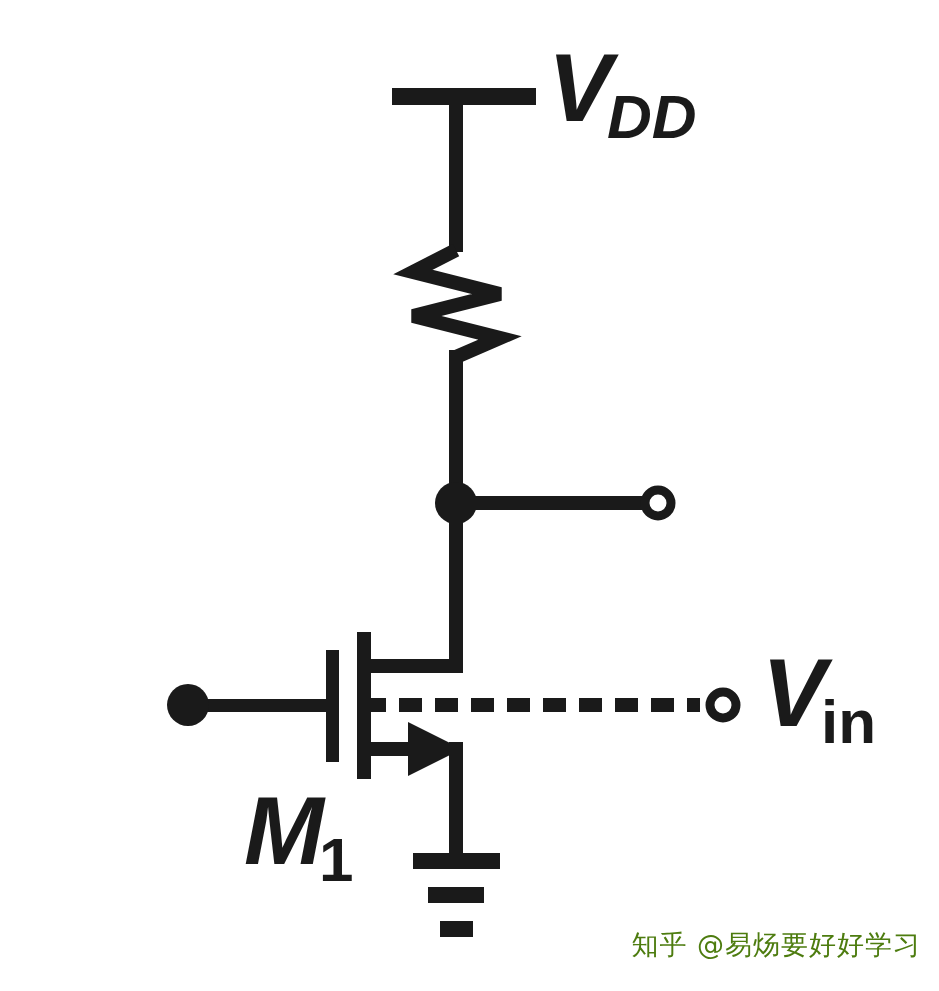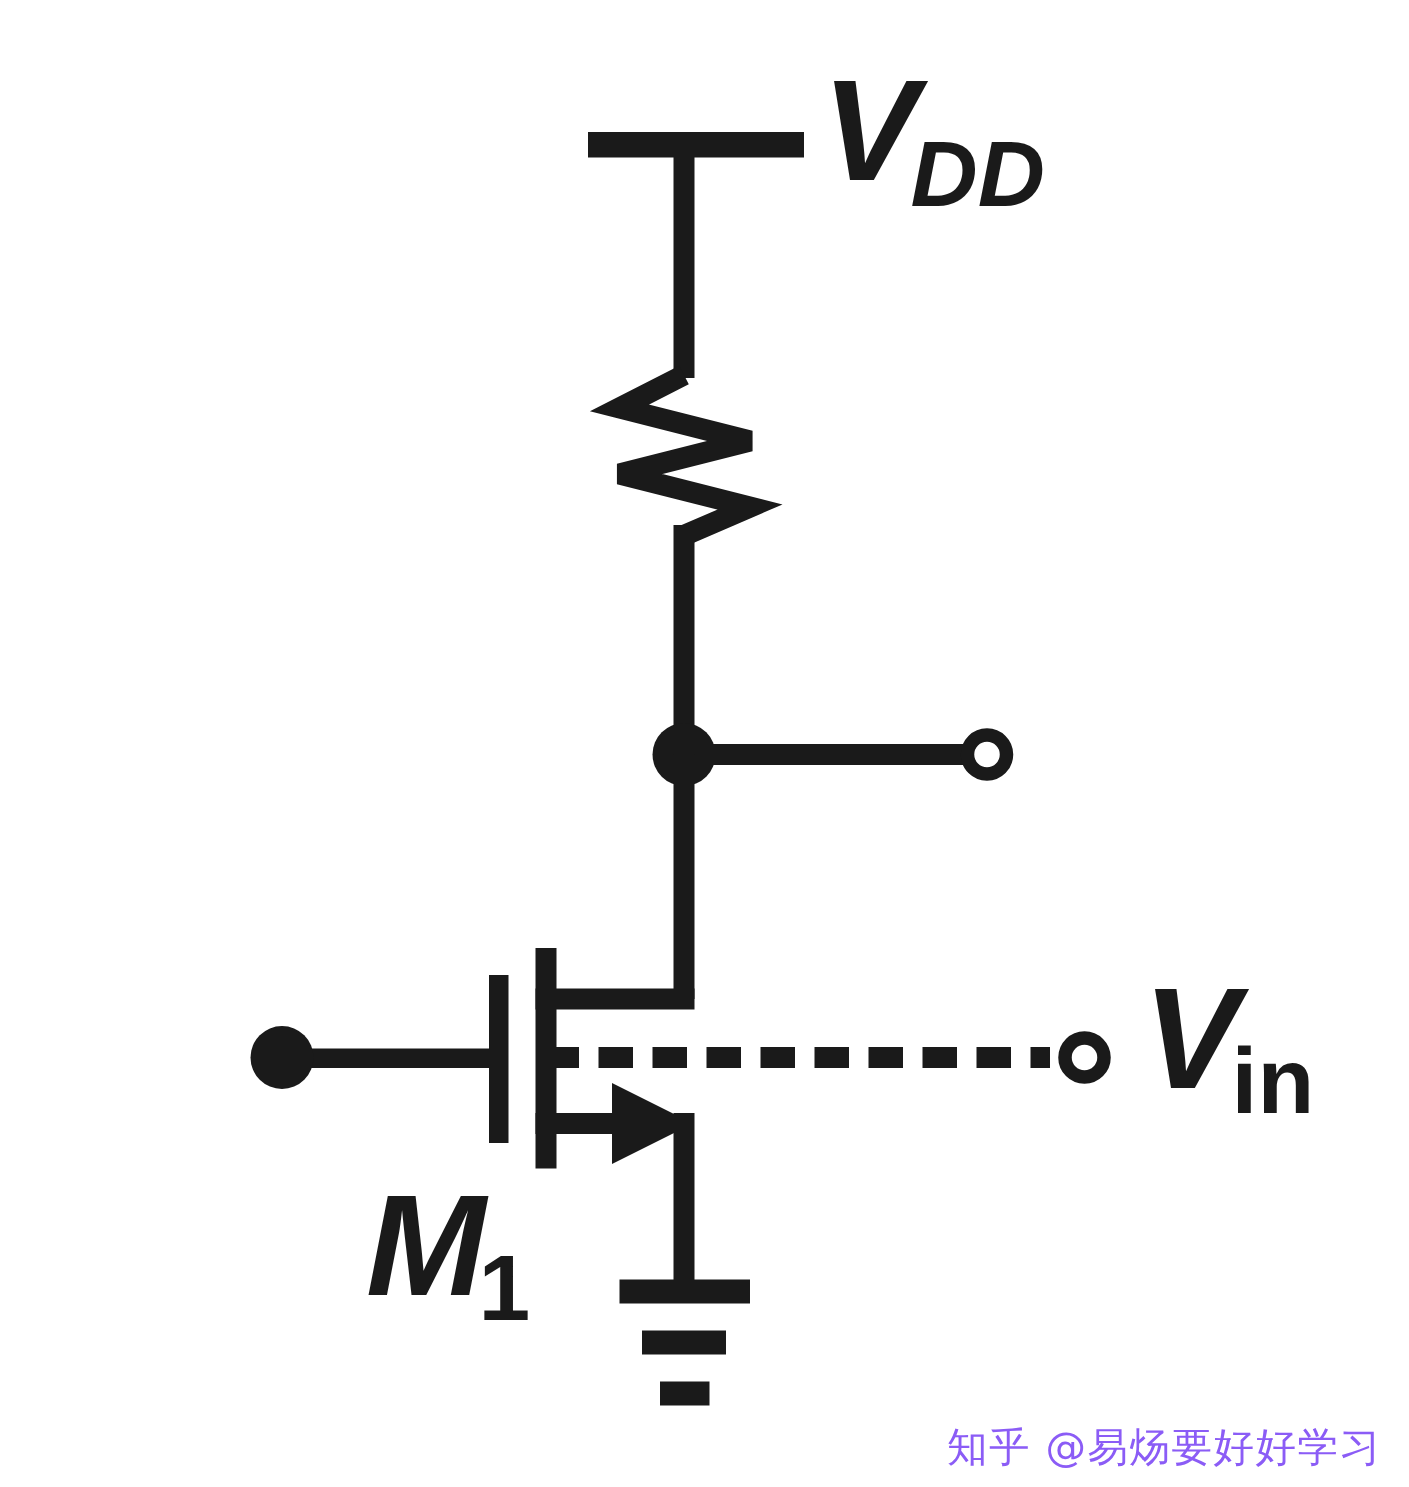--- a/index.html
+++ b/index.html
@@ -69,23 +69,23 @@
   #label-vdd { left: 548px; top: 40px; }
   #label-rd  { left: 545px; top: 242px; }
   #label-vout{ left: 700px; top: 445px; }
   #label-vb  { left: 28px;  top: 640px; }
   #label-vin { left: 762px; top: 645px; }
   #label-m1  { left: 244px; top: 783px; }
 
   #watermark {
     position: absolute;
     right: 18px;
-    bottom: 8px;
+    bottom: 28px;
     font-size: 27px;
-    color: #8b5cf6;
+    color: #4d7c0f;
     font-weight: normal;
     letter-spacing: 1px;
     font-family: "DejaVu Sans", sans-serif;
     user-select: none;
   }
 </style>
 </head>
 <body>
 
 <div id="canvas">

